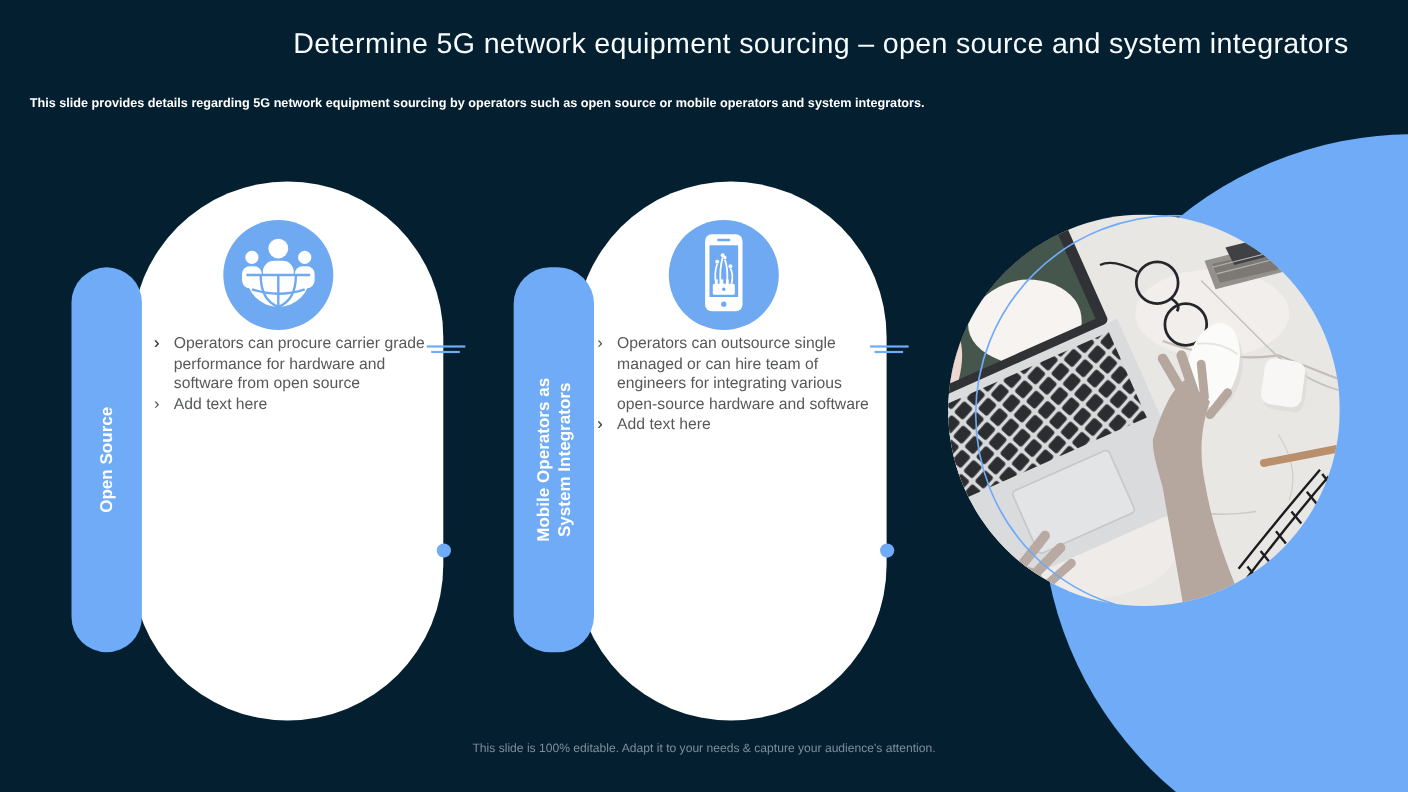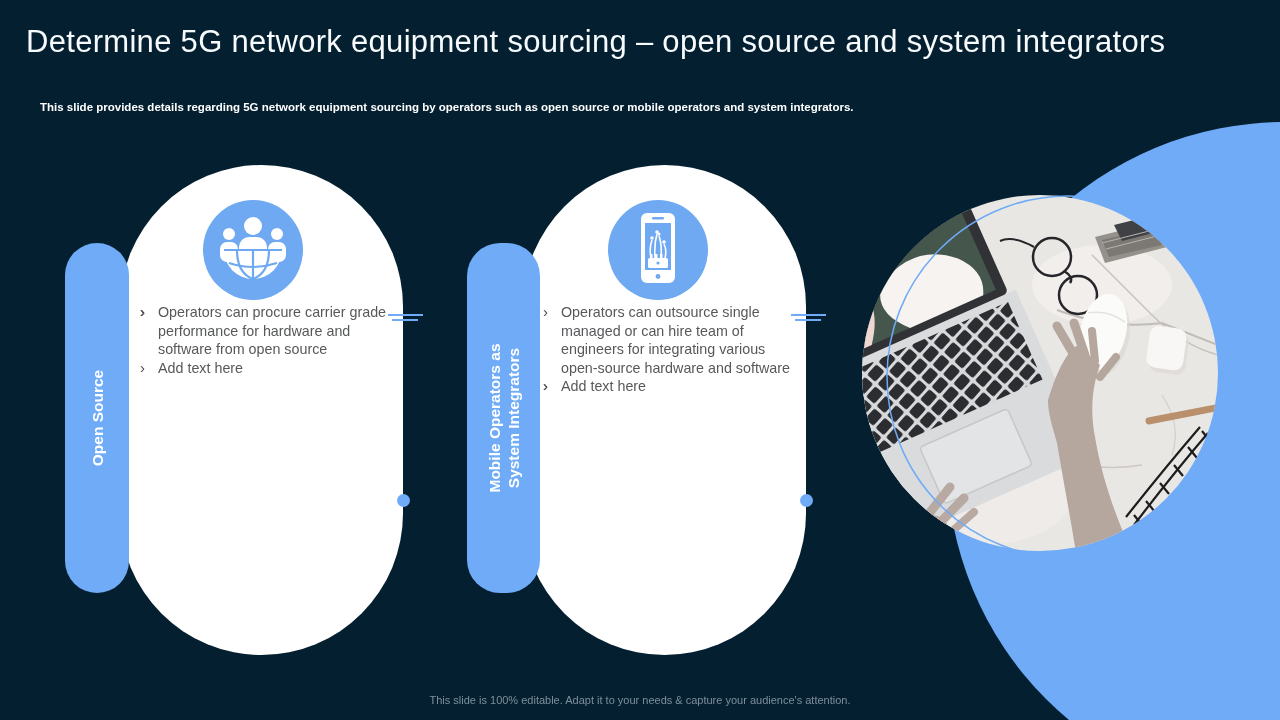--- a/index.html
+++ b/index.html
@@ -5,23 +5,23 @@
   html,body{margin:0;padding:0;background:#041f2f;}
   .slide{position:relative;width:1280px;height:720px;background:#041f2f;overflow:hidden;
          font-family:"Liberation Sans",sans-serif;}
   section{display:contents;}
 
   
   .big-circle{position:absolute;left:947px;top:122px;width:676px;height:676px;border-radius:50%;
               background:#6FABF7;}
 
   
-  .title{position:absolute;left:26px;top:24px;width:1200px;margin:0;font-size:31px;font-weight:300;
-         color:#f7fbfd;letter-spacing:0.3px;}
-  .subtitle{position:absolute;left:27px;top:88px;width:900px;margin:13px;font-size:11.5px;font-weight:700;
+  .title{position:absolute;left:26px;top:24px;width:1200px;margin:0;font-size:26px;font-weight:300;
+         color:#f7fbfd;letter-spacing:0.3px;text-align:right;}
+  .subtitle{position:absolute;left:27px;top:88px;width:900px;margin:0;font-size:11.5px;font-weight:700;
             color:#ffffff;}
 
   
   .capsule{position:absolute;top:165px;width:283px;height:490px;background:#ffffff;border-radius:145px;}
   .capsule.c1{left:120px;} .capsule.c2{left:523px;}
 
   .tab{position:absolute;top:243px;height:350px;background:#6FABF7;border-radius:33px;}
   .tab.c1{left:65px;width:64px;} .tab.c2{left:467px;width:73px;}
   .tab-label{position:absolute;left:50%;top:50%;transform:translate(-50%,-50%) rotate(-90deg);
              white-space:nowrap;color:#ffffff;font-weight:700;font-size:15.5px;line-height:19px;
@@ -42,21 +42,21 @@
   .dashes i{display:block;height:2px;background:#6FABF7;margin-bottom:3px;}
   .dashes i:nth-child(1){width:35px;}
   .dashes i:nth-child(2){width:26px;margin-left:4px;}
 
   .dot{position:absolute;top:494px;width:13px;height:13px;border-radius:50%;background:#6FABF7;}
   .dot.c1{left:397px;} .dot.c2{left:800px;}
 
   
   .photo-wrap{position:absolute;left:862px;top:195px;width:400px;height:400px;}
 
-  .footer{position:absolute;left:0;top:694px;width:1280px;margin:0;text-align:center;
+  .footer{position:absolute;left:0;top:675px;width:1280px;margin:0;text-align:center;
           font-size:11px;color:#7E8F9B;}
 </style>
 </head>
 <body>
 
 <div class="slide">
 
   <div class="big-circle"></div>
 
   

